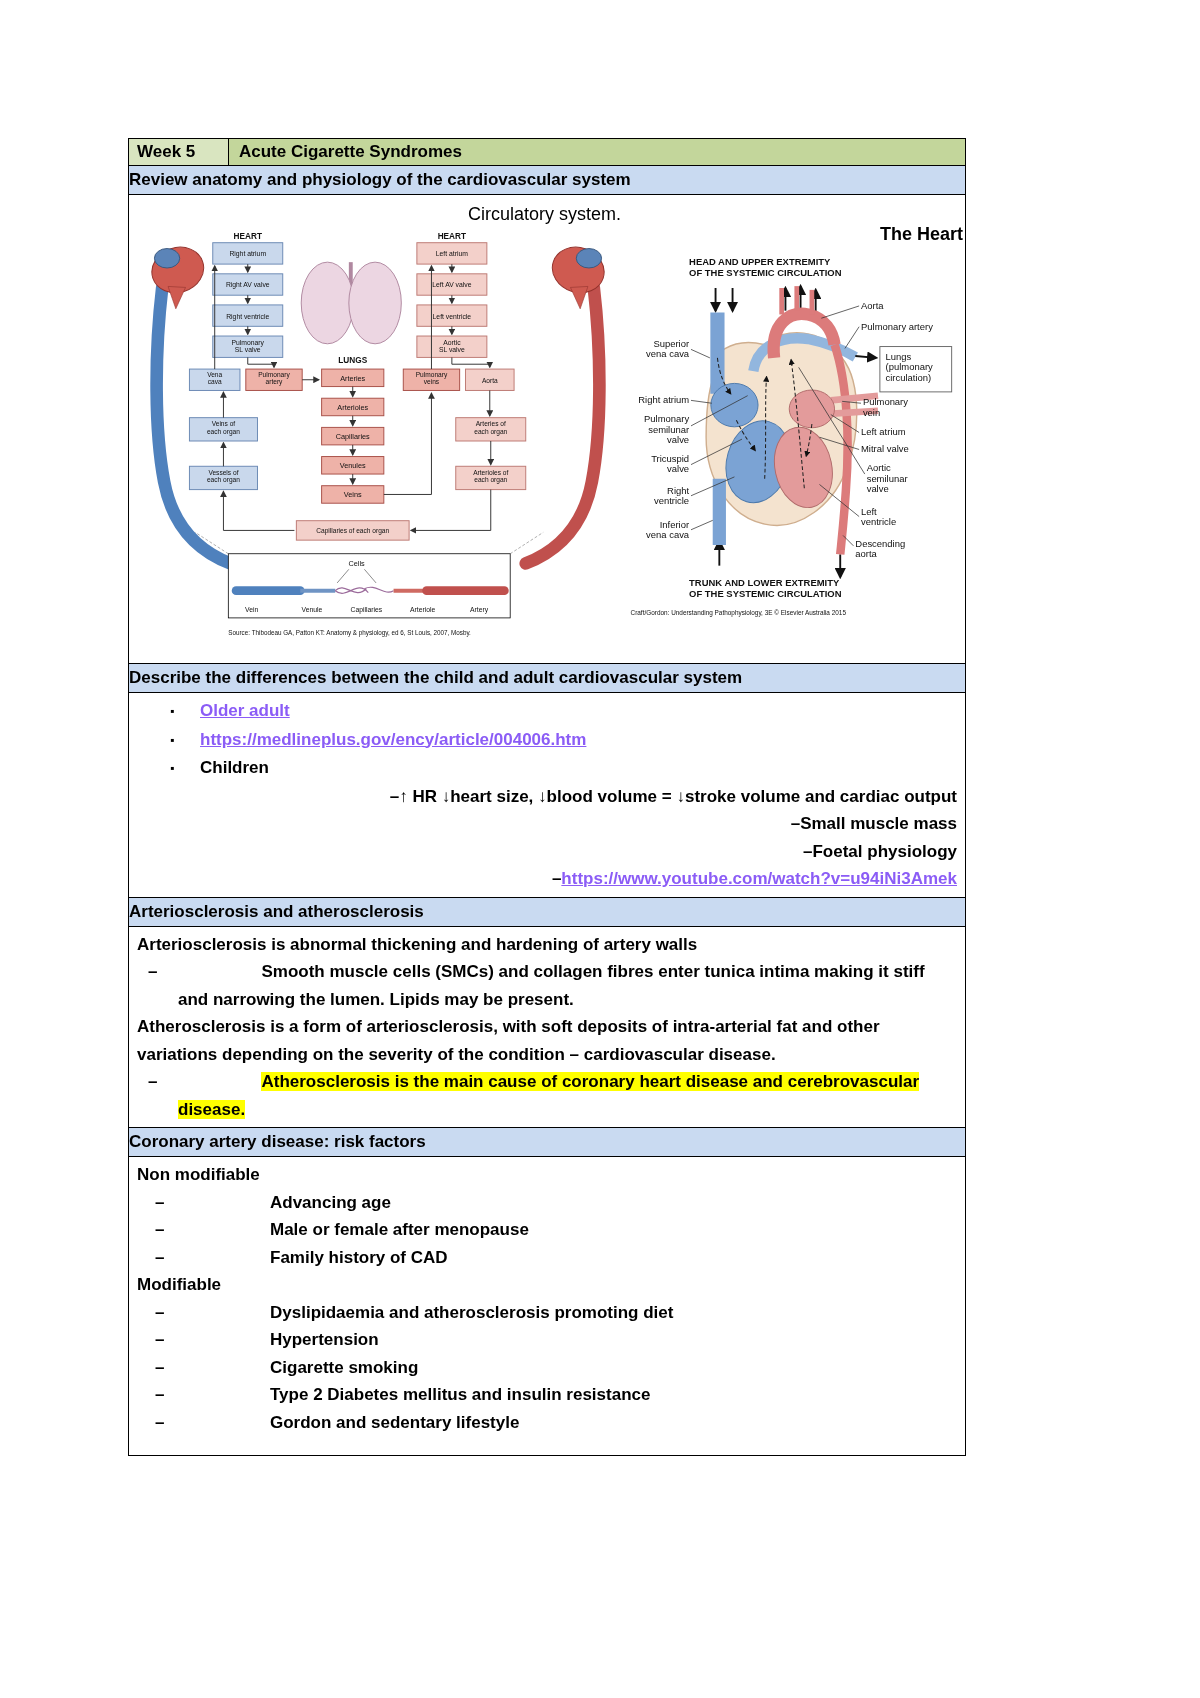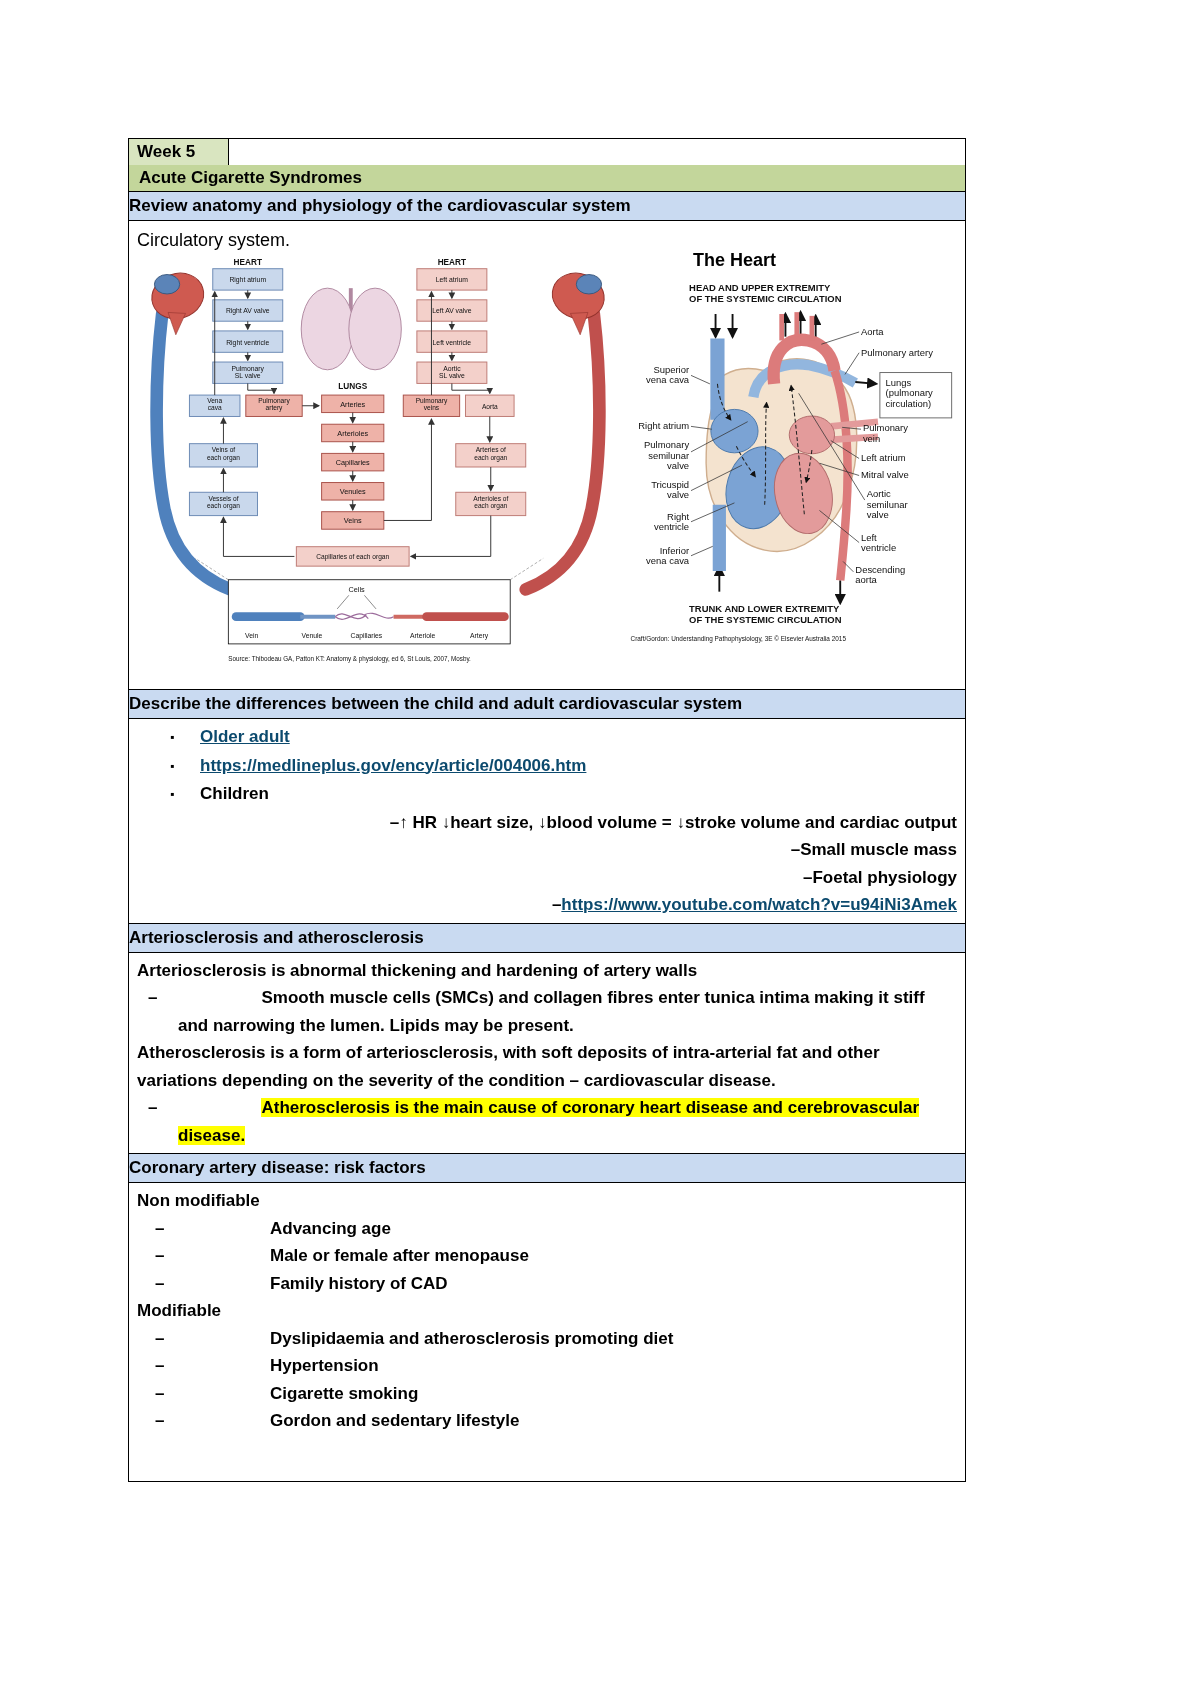--- a/index.html
+++ b/index.html
@@ -5,35 +5,35 @@
   * { box-sizing: border-box; margin: 0; padding: 0; }
   html,body { background:#fff; }
   body {
     width:1200px; height:1698px; position:relative;
     font-family:"Liberation Sans", sans-serif; color:#000;
   }
   .doc { position:absolute; left:128px; top:138px; width:838px; border:1px solid #000; background:#fff; }
   .row { border-bottom:1px solid #000; }
   .row:last-child { border-bottom:none; }
 
-  .head-row { display:flex;flex-direction:column; }
+  .head-row { display:flex; }
   .cell-week { width:100px; background:#d9e5c0; border-right:1px solid #000; padding:2px 8px; font-weight:700; font-size:17px; line-height:22px; }
   .cell-title { flex:1; background:#c3d69b; padding:2px 10px; font-weight:700; font-size:17px; line-height:22px; }
 
   .blue { background:#c9daf1; font-weight:700; font-size:17px; line-height:22px; padding:3px 0; }
 
   .content { padding:4px 8px; font-size:17px; font-weight:700; line-height:27.5px; }
 
-  .diagrams { display:flex; gap:2px; padding:4px 6px; min-height:460px; }
+  .diagrams { display:flex; gap:2px; padding:4px 6px; min-height:460px;text-align:right; }
   .fig-left { width:492px; }
   .fig-right { flex:1; }
   .fig-caption { font-size:18px; font-weight:400; padding:4px 0 2px 2px; line-height:22px; }
   .fig-caption.bold { font-weight:700; padding-left:70px;margin-top:20px; }
 
-  a.doclink { color:#0c4a6e; text-decoration:underline; cursor:pointer; }
+  a.doclink { color:#8b5cf6; text-decoration:underline; cursor:pointer; }
 
   ul.plain { list-style:none; }
   .bullet { padding-left:33px; }
   .bullet::before { content:"▪"; display:inline-block; width:30px; font-size:12px; vertical-align:1px; color:#000; }
   .subitem { padding-left:98px;text-align:right; }
   .subitem::before { content:"–"; display:inline-block; width:32px; }
   .riskitem { padding-left:18px; }
   .riskitem::before { content:"–"; display:inline-block; width:115px; }
 
   .hang { padding-left:41px; text-indent:-30px; }
@@ -327,17 +327,18 @@
     <ul class="plain">
       <li class="riskitem"><span>Advancing age</span></li>
       <li class="riskitem"><span>Male or female after menopause</span></li>
       <li class="riskitem"><span>Family history of CAD</span></li>
     </ul>
     <div>Modifiable</div>
     <ul class="plain">
       <li class="riskitem"><span>Dyslipidaemia and atherosclerosis promoting diet</span></li>
       <li class="riskitem"><span>Hypertension</span></li>
       <li class="riskitem"><span>Cigarette smoking</span></li>
+      <li class="riskitem"><span>Type 2 Diabetes mellitus and insulin resistance</span></li>
       <li class="riskitem"><span>Gordon and sedentary lifestyle</span></li>
     </ul>
   </div>
 
 </div>
 
 </body></html>

